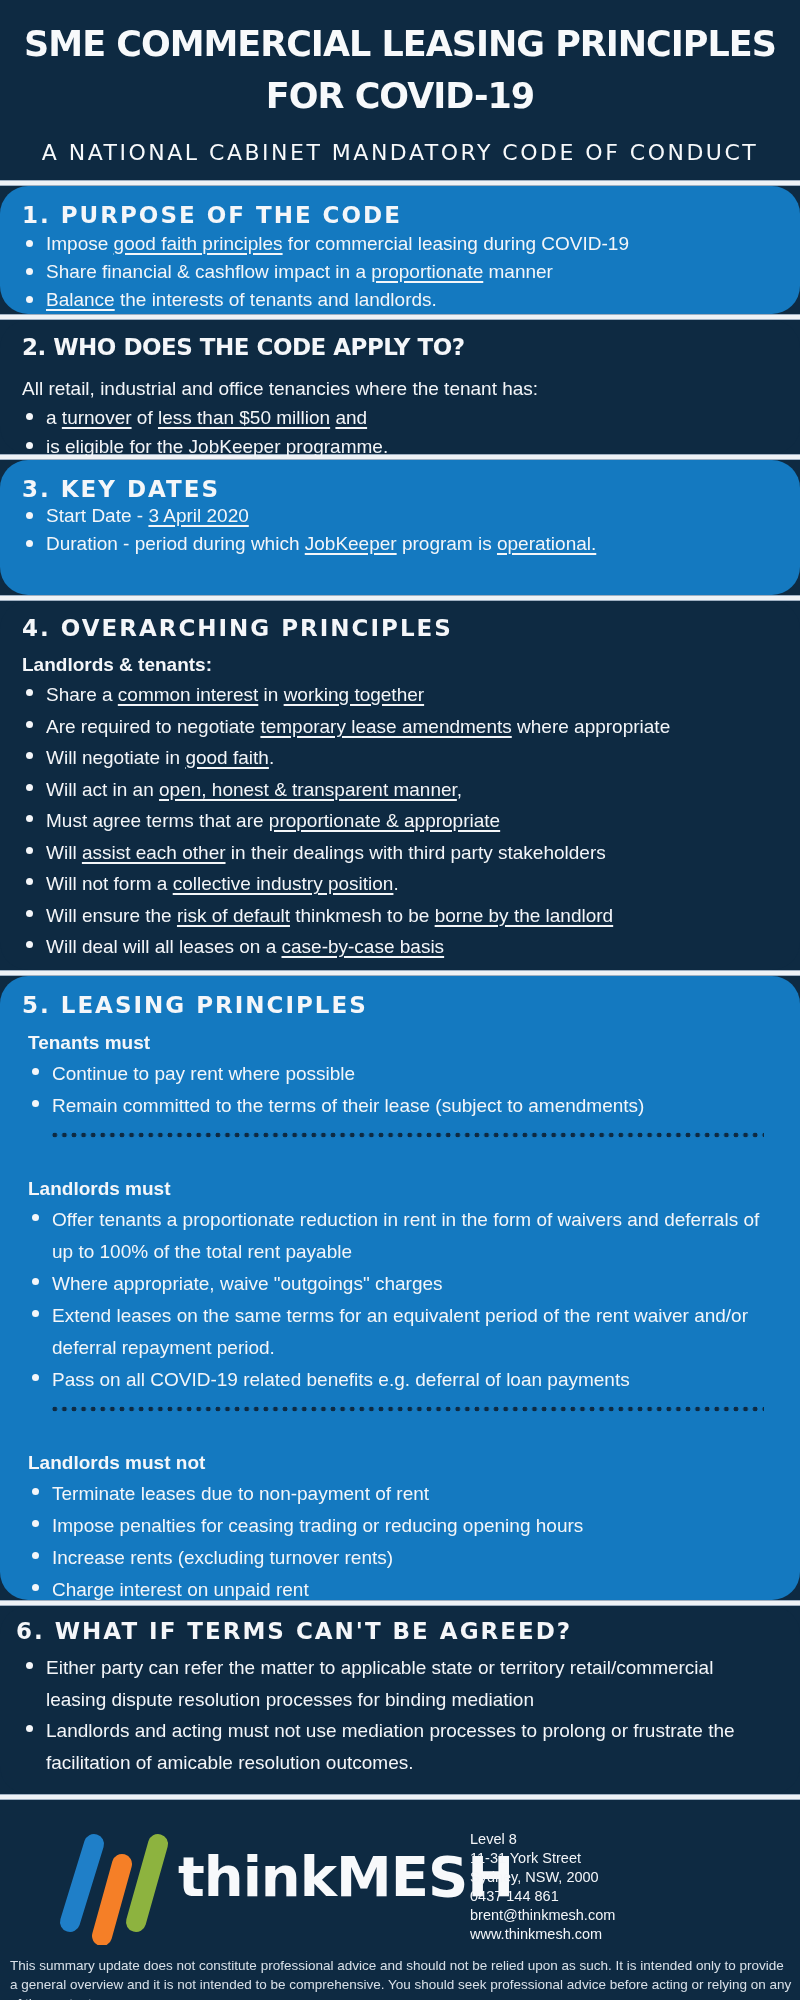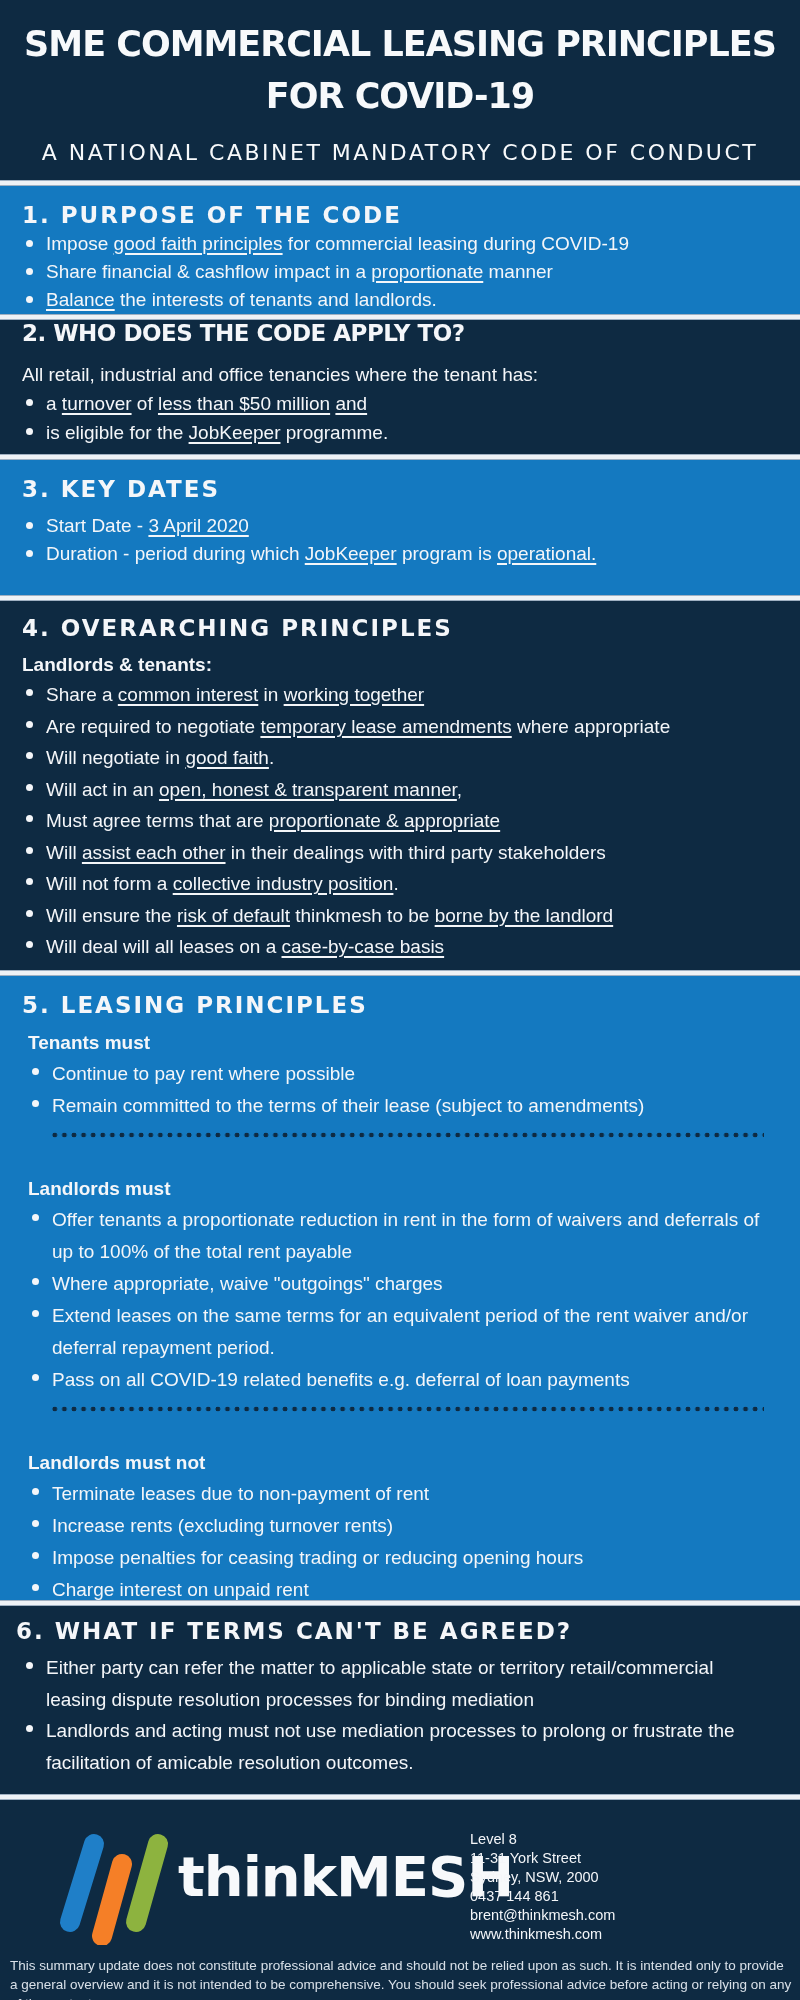--- a/index.html
+++ b/index.html
@@ -34,21 +34,21 @@
       color: #f7f9fb;
     }
     .subtitle {
       font-family: "DejaVu Sans", sans-serif;
       font-weight: normal;
       font-size: 22px;
       letter-spacing: 2.5px;
       margin-top: 18px;
       color: #f7f9fb;
     }
-    .section { padding: 0 22px; position: relative; }
+    .section { padding: 0 22px; position: relative; border-radius: 28px; }
     .sec-title {
       font-family: "DejaVu Sans", sans-serif;
       font-weight: bold;
       font-size: 23px;
       letter-spacing: 2px;
       color: #f4f6f9;
     }
     .sec-title.tight { letter-spacing: -0.5px; }
     ul.bullets { list-style: none; }
     ul.bullets li {
@@ -75,26 +75,26 @@
       margin: 10px 14px 10px 28px;
       background-image: radial-gradient(circle, #0e2a42 2.2px, transparent 2.6px);
       background-size: 9.6px 6px;
       background-repeat: repeat-x;
     }
     
     #s1 { height: 128px; padding-top: 16px; }
     #s1 ul { margin-top: 2px; }
     #s1 li { line-height: 28px; }
     
-    #s2 { height: 134px; }
+    #s2 { height: 134px; padding-top: 14px; }
     #s2 .lead { margin-top: 14px; line-height: 29px; }
     #s2 li { line-height: 29px; }
     
     #s3 { height: 135px; padding-top: 16px; }
-    #s3 ul { margin-top: 10px; }
+    #s3 ul { }
     #s3 li { line-height: 28px; }
     
     #s4 { height: 369px; padding-top: 14px; }
     #s4 .sub-head { margin-top: 10px; line-height: 28px; }
     #s4 li { line-height: 31.5px; }
     
     #s5 { height: 624px; padding-top: 16px; }
     #s5 .sub-head { padding-left: 6px; line-height: 30px; }
     #s5 .sub-head.first { margin-top: 10px; }
     #s5 ul { padding-left: 6px; }
@@ -205,22 +205,22 @@
     <li>Offer tenants a proportionate reduction in rent in the form of waivers and deferrals of up to 100% of the total rent payable</li>
     <li>Where appropriate, waive "outgoings" charges</li>
     <li>Extend leases on the same terms for an equivalent period of the rent waiver and/or deferral repayment period.</li>
     <li>Pass on all COVID-19 related benefits e.g. deferral of loan payments</li>
   </ul>
   <div class="dots"></div>
 
   <div class="sub-head">Landlords must not</div>
   <ul class="bullets">
     <li>Terminate leases due to non-payment of rent</li>
+    <li>Impose penalties for ceasing trading or reducing opening hours</li>
     <li>Increase rents (excluding turnover rents)</li>
-    <li>Impose penalties for ceasing trading or reducing opening hours</li>
     <li>Charge interest on unpaid rent</li>
     <li>Claim against guarantees such as bank &amp; personal guarantees</li>
   </ul>
 </div>
 <div class="sep"></div>
 
 <div id="s6" class="section dark">
   <div class="sec-title">6. WHAT IF TERMS CAN'T BE AGREED?</div>
   <ul class="bullets">
     <li>Either party can refer the matter to applicable state or territory retail/commercial leasing dispute resolution processes for binding mediation</li>

